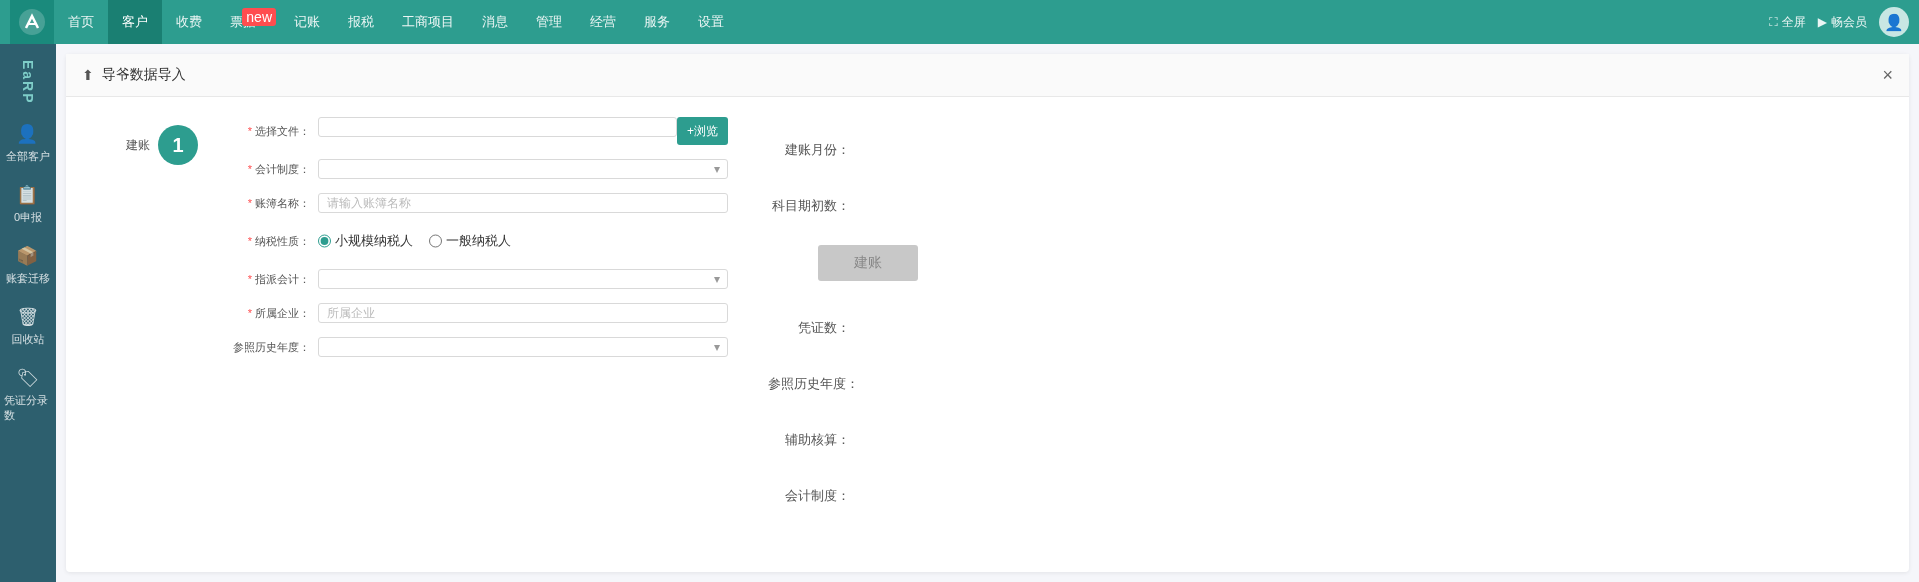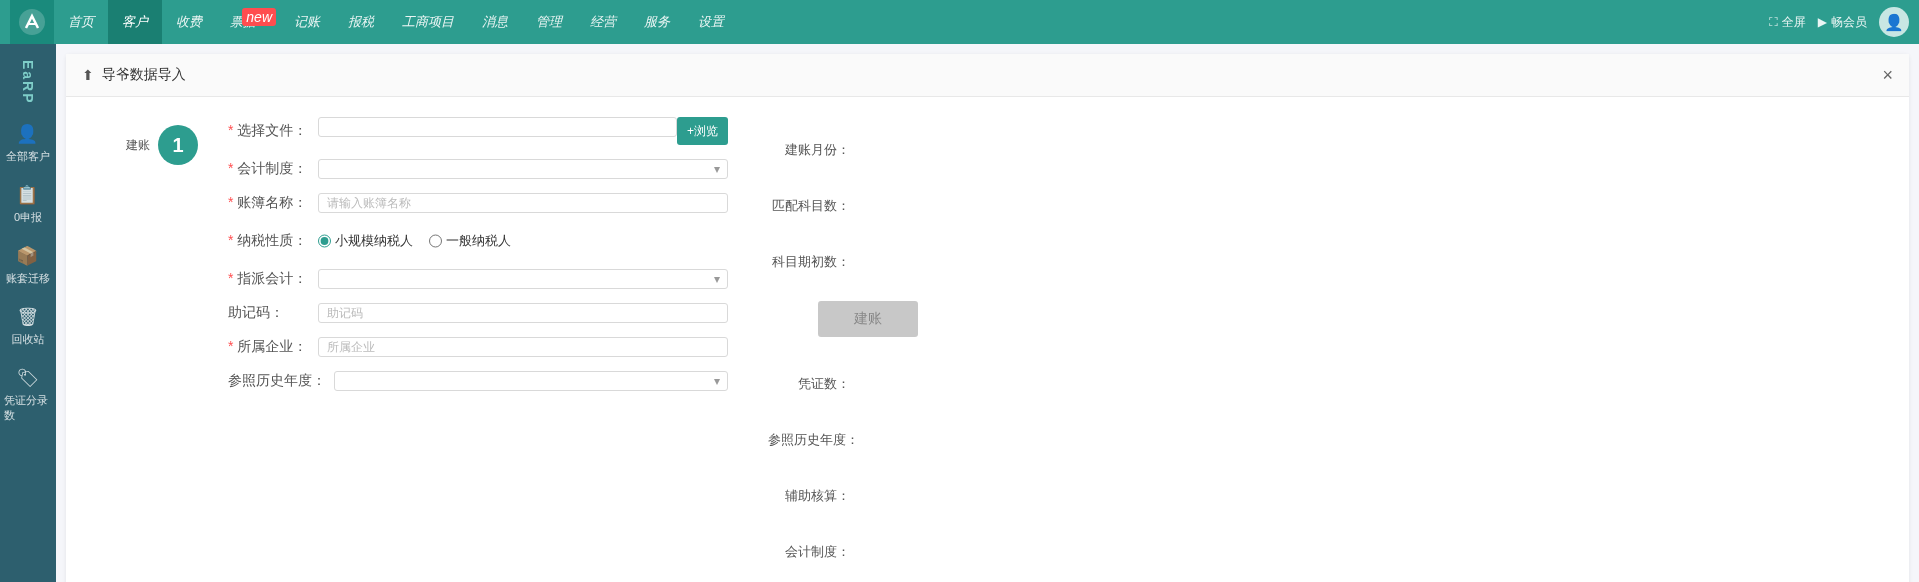--- a/index.html
+++ b/index.html
@@ -10,21 +10,21 @@
       display: flex; align-items: center; background: #2d9d8f; height: 44px; padding: 0 10px;
       color: white; gap: 0;
     }
     .top-nav .logo {
       width: 44px; height: 44px; display: flex; align-items: center; justify-content: center;
       background: #1a8a7c;
     }
     .top-nav .logo svg { width: 28px; height: 28px; }
     .nav-item {
       padding: 0 14px; height: 44px; display: flex; align-items: center; cursor: pointer;
-      color: rgba(255,255,255,0.9); font-size: 13px; position: relative; font-style: italic;
+      color: rgba(255,255,255,0.9); font-size: 13px; position: relative;
     }
     .nav-item.active { background: #1a7f72; color: white; }
     .nav-item .new-badge {
       background: #ff4d4f; color: white; font-size: 14px; padding: 1px 4px;
       border-radius: 3px; margin-left: 3px; position: absolute; top: 8px; right: 4px;
     }
     .nav-right { margin-left: auto; display: flex; align-items: center; gap: 12px; color: rgba(255,255,255,0.9); font-size: 13px; }
     .nav-right .btn-fullscreen, .nav-right .btn-vip {
       display: flex; align-items: center; gap: 4px; cursor: pointer; font-size: 12px;
     }
@@ -73,21 +73,21 @@
       width: 40px; height: 40px; border-radius: 50%; background: #2d9d8f;
       color: white; display: flex; align-items: center; justify-content: center;
       font-size: 20px; font-weight: bold; margin-top: 8px;
     }
     .form-label-text { font-size: 12px; color: #555; margin-top: 8px; }
 
     .field-row {
       display: flex; align-items: center; margin-bottom: 14px;
     }
     .field-label {
-      min-width: 90px; text-align: left; padding-right: 8px; color: #555; font-size: 14px; white-space: nowrap;
+      min-width: 90px; text-align: right; padding-right: 8px; color: #555; font-size: 11px; white-space: nowrap;
     }
     .field-label.required::before { content: '* '; color: #ff4d4f; }
     .field-control { flex: 1; }
 
     input[type="text"], select {
       width: 100%; height: 20px; border: 1px solid #d9d9d9; border-radius: 3px;
       padding: 0 8px; font-size: 12px; color: #333; outline: none; background: white;
     }
     input[type="text"]::placeholder { color: #bbb; }
 
@@ -278,26 +278,20 @@
 
           <div class="field-row">
             <label class="field-label required">指派会计：</label>
             <div class="field-control select-wrapper">
               <select>
                 <option value=""></option>
               </select>
             </div>
           </div>
 
-          <div class="field-row">
-            <label class="field-label">助记码：</label>
-            <div class="field-control">
-              <input type="text" placeholder="助记码" style="">
-            </div>
-          </div>
 
           <div class="field-row">
             <label class="field-label required">所属企业：</label>
             <div class="field-control">
               <input type="text" placeholder="所属企业" style="">
             </div>
           </div>
 
           <div class="field-row">
             <label class="field-label" style="min-width:90px">参照历史年度：</label>
@@ -310,24 +304,20 @@
 
         </div>
 
         <div style="margin-left:40px; min-width:200px;">
 
           <div class="info-row">
             <span class="info-label">建账月份：</span>
             <div class="info-value"></div>
           </div>
 
-          <div class="info-row">
-            <span class="info-label">匹配科目数：</span>
-            <div class="info-value"></div>
-          </div>
 
           <div class="info-row">
             <span class="info-label">科目期初数：</span>
             <div class="info-value"></div>
           </div>
 
           <div class="build-btn-row">
             <button class="build-btn">建账</button>
           </div>
 

